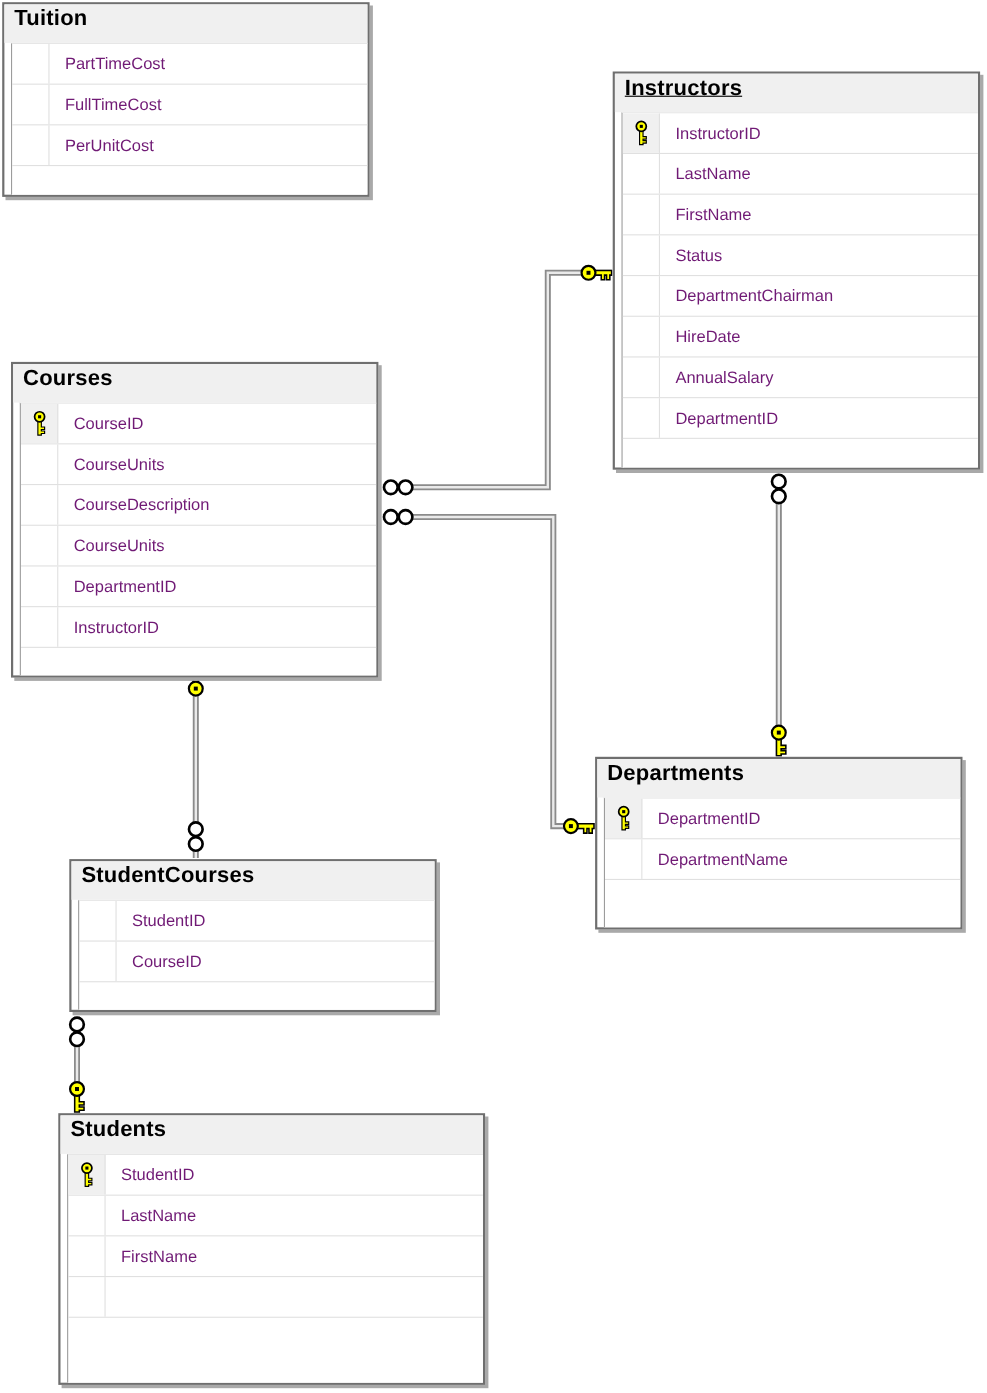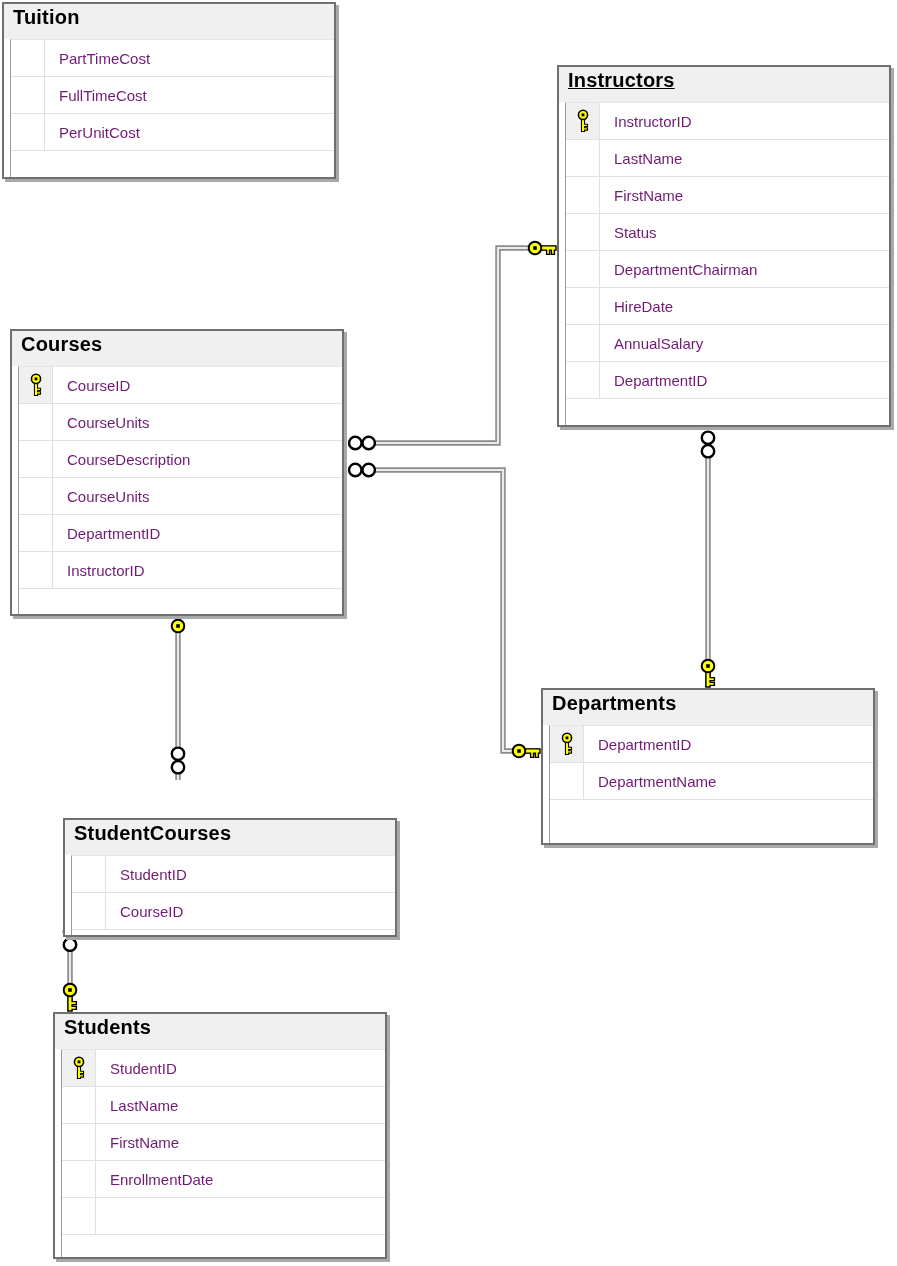--- a/index.html
+++ b/index.html
@@ -260,36 +260,36 @@
               </svg>
             </div>
             <div class="fieldcell">DepartmentID</div>
           </div>
           <div class="row">
             <div class="keycell"></div>
             <div class="fieldcell">DepartmentName</div>
           </div>
         </div>
   </div>
-      <div class="tbl" style="left: 63px; top: 781px; width: 334px; height: 119px; margin-top: 37px;">
+      <div class="tbl" style="left: 63px; top: 781px; width: 334px; height: 139px;">
     <div class="tbl-header">
       <span class="tbl-title">StudentCourses</span>
     </div>
     <div class="tbl-grid">
           <div class="row">
             <div class="keycell"></div>
             <div class="fieldcell">StudentID</div>
           </div>
           <div class="row">
             <div class="keycell"></div>
             <div class="fieldcell">CourseID</div>
           </div>
         </div>
   </div>
-      <div class="tbl" style="left: 53px; top: 1012px; width: 334px; height: 247px;">
+      <div class="tbl" style="left: 53px; top: 1012px; width: 388px; height: 247px;">
     <div class="tbl-header">
       <span class="tbl-title">Students</span>
     </div>
     <div class="tbl-grid">
           <div class="row">
             <div class="keycell haskey">
               <svg width="14" height="26" viewBox="-8 -7 16 28">
                 <path d="M -1.8,4 L -1.8,19 L 1.8,19 L 1.8,17.4 L 5.2,17.4 L 5.2,14.8 L 1.8,14.8 L 1.8,13.2 L 5.2,13.2 L 5.2,10.6 L 1.8,10.6 L 1.8,4 Z" fill="#ffff00" stroke="#000" stroke-width="1.2"></path>
                 <circle cx="0" cy="0" r="5.2" fill="#ffff00" stroke="#000" stroke-width="1.8"></circle>
                 <rect x="-1.6" y="-1.6" width="3.2" height="3.2" fill="#000"></rect>
@@ -300,21 +300,17 @@
           <div class="row">
             <div class="keycell"></div>
             <div class="fieldcell">LastName</div>
           </div>
           <div class="row">
             <div class="keycell"></div>
             <div class="fieldcell">FirstName</div>
           </div>
           <div class="row">
             <div class="keycell"></div>
-            <div class="fieldcell">EnrollmentDate</div>
-          </div>
-          <div class="row">
-            <div class="keycell"></div>
           </div>
         </div>
   </div>
     </div>
 </div>
 
 </body></html>

